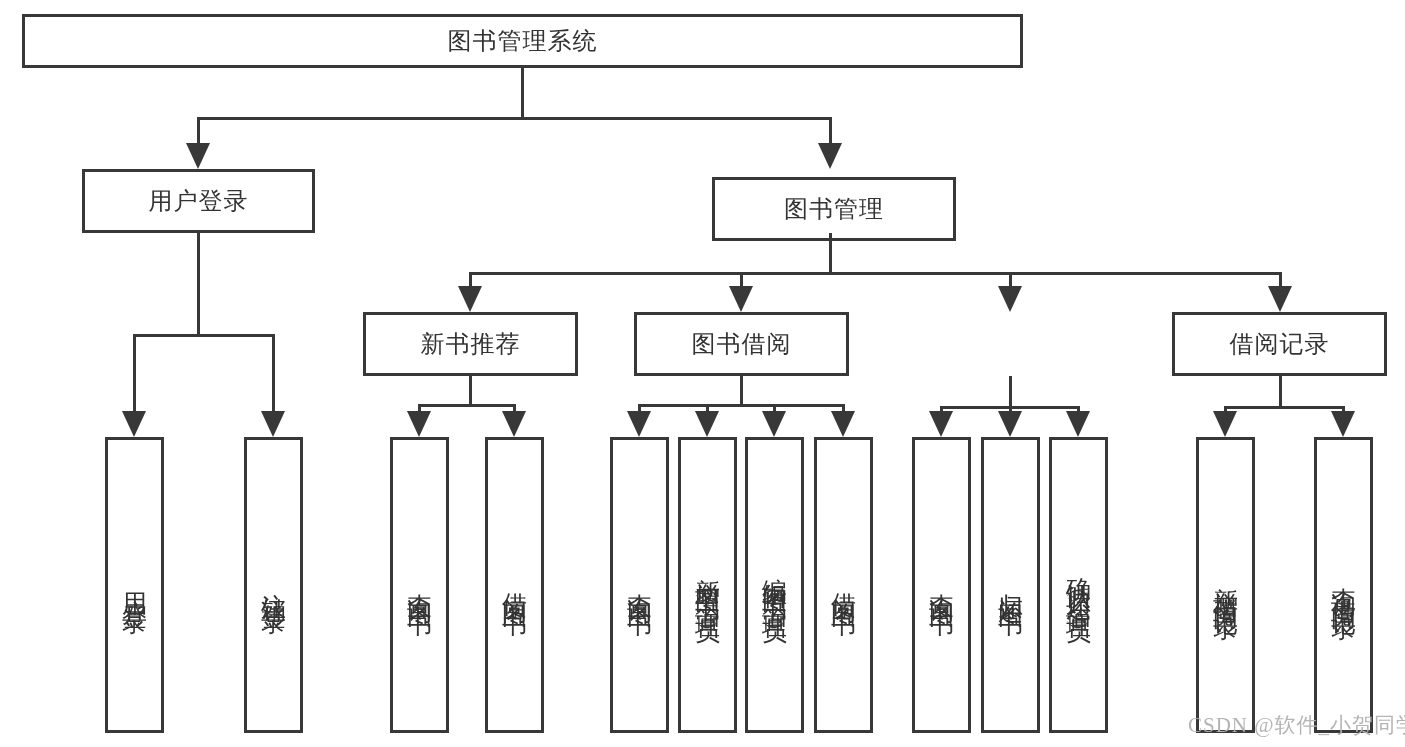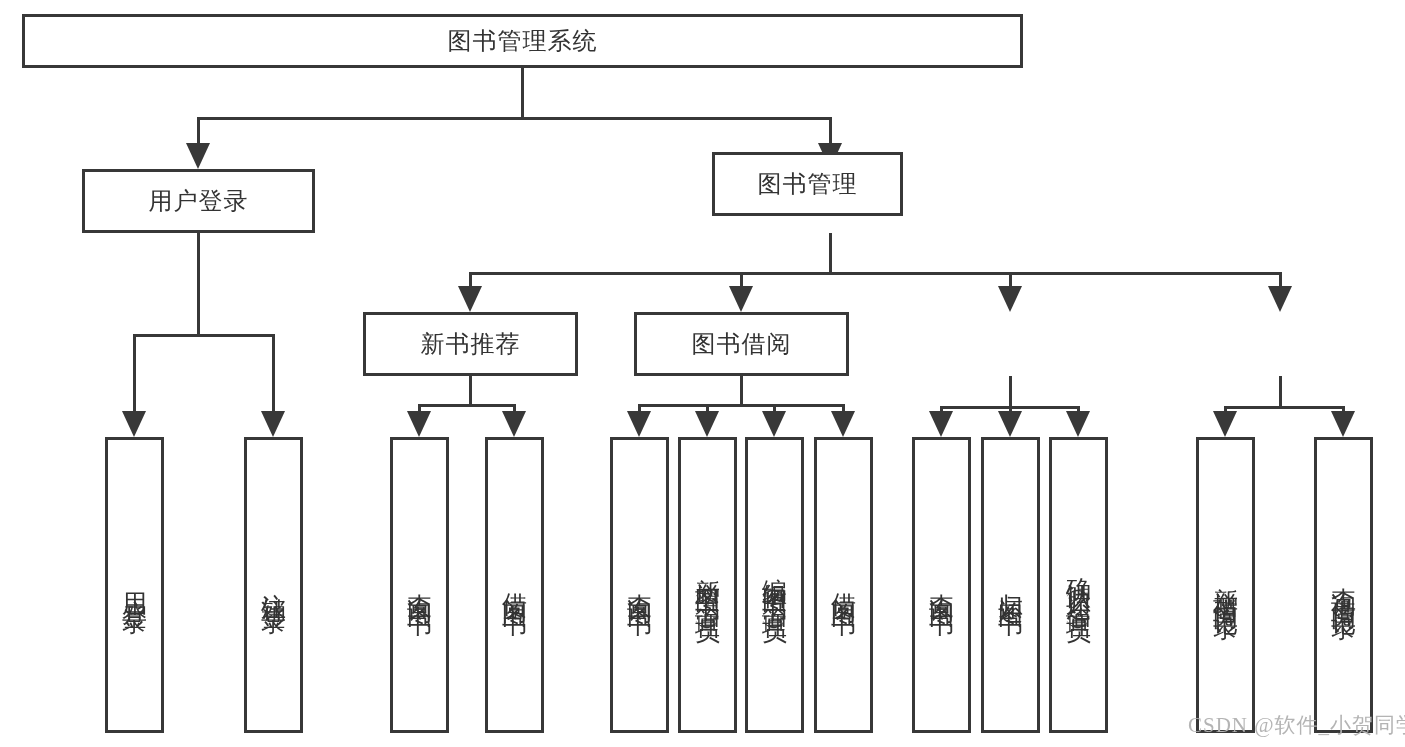--- a/index.html
+++ b/index.html
@@ -45,21 +45,21 @@
     <div class="h" style="left:197px;top:117px;width:635px;"></div>
     <div class="v" style="left:197px;top:117px;height:28px;"></div>
     <div class="arr" style="left:186px;top:143px;"></div>
     <div class="v" style="left:829px;top:117px;height:28px;"></div>
     <div class="arr" style="left:818px;top:143px;"></div>
   </div>
 
   <div class="box" style="left:82px;top:169px;width:233px;height:64px;">
     <span>用户登录</span>
   </div>
-  <div class="box" style="left:712px;top:152px;width:191px;height:64px;">
+  <div class="box" style="left:712px;top:177px;width:244px;height:64px;">
     <span>图书管理</span>
   </div>
 
   <div>
     <div class="v" style="left:197px;top:233px;height:101px;"></div>
     <div class="h" style="left:133px;top:334px;width:141px;"></div>
     <div class="v" style="left:133px;top:334px;height:77px;"></div>
     <div class="arr" style="left:122px;top:411px;"></div>
     <div class="v" style="left:272px;top:334px;height:77px;"></div>
     <div class="arr" style="left:261px;top:411px;"></div>
@@ -76,20 +76,23 @@
     <div class="arr" style="left:998px;top:286px;"></div>
     <div class="v" style="left:1279px;top:272px;height:16px;"></div>
     <div class="arr" style="left:1268px;top:286px;"></div>
   </div>
 
   <div class="box branch" style="left:634px;">
     <span>图书借阅</span>
   </div>
   <div class="box branch" style="left:363px;">
     <span>新书推荐</span>
+  </div>
+  <div class="box branch" style="left:1172px;">
+    <span>借阅记录</span>
   </div>
 
   <div>
     <div class="v" style="left:469px;top:376px;height:28px;"></div>
     <div class="h" style="left:418px;top:404px;width:97px;"></div>
     <div class="v" style="left:418px;top:404px;height:9px;"></div>
     <div class="arr" style="left:407px;top:411px;"></div>
     <div class="v" style="left:513px;top:404px;height:9px;"></div>
     <div class="arr" style="left:502px;top:411px;"></div>
   </div>

